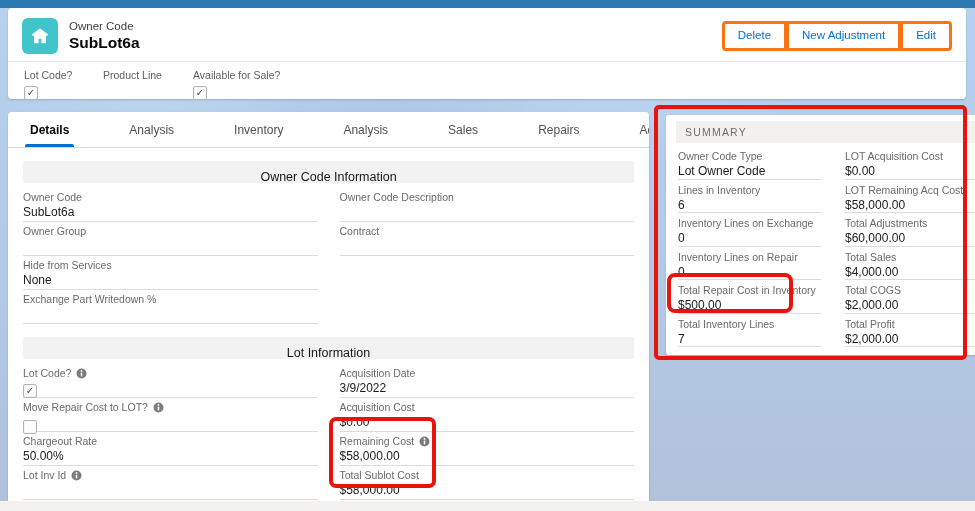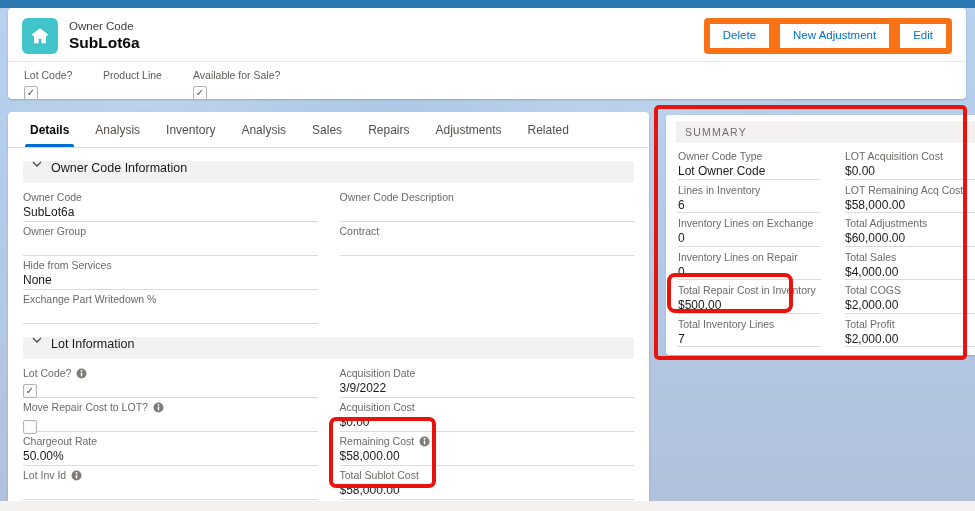--- a/index.html
+++ b/index.html
@@ -16,44 +16,44 @@
 
   
   .header-card { position:absolute; left:8px; top:8px; width:958px; height:91px; background:#fff;
     border-radius:4px; box-shadow:0 1px 2px rgba(0,0,0,.18); }
   .header-top { display:flex; align-items:center; padding:10px 14px 7px; border-bottom:1px solid #e8e7e6; }
   .entity-icon { width:36px; height:36px; border-radius:6px; background:#41c5cb; display:flex;
     align-items:center; justify-content:center; margin-right:11px; flex:0 0 auto; }
   .entity-label { font-size:11.5px; color:#3e3e3c; margin-bottom:2px; }
   .record-name { font-size:15.5px; font-weight:bold; color:#080707; }
   .btn-group { margin-left:auto; display:flex; }
-  .btn { background:#fff; border:6px solid #f97316; color:#0070d2; font-size:11.5px; line-height:1;
+  .btn { background:#fff; border:3px solid #f97316; color:#0070d2; font-size:11.5px; line-height:1;
     padding:6px 13px; cursor:pointer; margin-left:-1px; font-family:inherit; }
   .btn:first-child { border-radius:4px 0 0 4px; margin-left:0; }
   .btn:last-child  { border-radius:0 4px 4px 0; }
   .header-fields { display:flex; padding:7px 16px 0; }
   .hfield { margin-right:0; }
   .hfield:nth-child(1) { width:79px; }
   .hfield:nth-child(2) { width:90px; }
   .hlbl { font-size:10.5px; color:#5f5e5b; }
   .checkbox { display:inline-flex; width:12px; height:12px; border:1px solid #b6b4b2; border-radius:2px;
     background:#fdfdfd; align-items:center; justify-content:center; font-size:10px; line-height:1;
     color:#514f4d; margin-top:5px; box-shadow:inset 0 0 0 1px rgba(0,0,0,.02); }
 
   
   .main-card { position:absolute; left:8px; top:112px; width:641px; height:389px; background:#fff;
     border-radius:4px 4px 0 0; box-shadow:0 1px 2px rgba(0,0,0,.18); overflow:hidden; }
-  .tabs { display:flex; align-items:stretch; height:35px; border-bottom:1px solid #dddbda; padding-left:9px; }
+  .tabs { display:flex; align-items:stretch; height:35px; border-bottom:1px solid #dddbda; padding-left:9px;gap:34px; }
   .tab { display:flex; align-items:center; padding:0 13px; font-size:12px; color:#524f4c;
     position:relative; cursor:pointer; white-space:nowrap; }
   .tab.active { font-weight:bold; color:#080707; }
   .tab.active::after { content:""; position:absolute; left:8px; right:8px; bottom:0; height:3px;
     background:#0070d2; border-radius:2px 2px 0 0; }
   .section-bar { margin:13px 15px 5px; height:22px; background:#f3f2f2; border-radius:2px;
-    display:flex; align-items:flex-start; padding:0 9px; gap:9px; font-size:12.5px; color:#16181b; cursor:pointer; }
+    display:flex; align-items:center; padding:0 9px; gap:9px; font-size:12.5px; color:#16181b; cursor:pointer;flex-direction:column; }
   .fields-2col { display:flex; padding:0 15px; gap:22px; }
   .fcol { flex:1; min-width:0; }
   .field { border-bottom:1px solid #dddbda; padding-top:3px; height:30px; }
   .field.nob { border-bottom:none; }
   .lblrow { display:flex; align-items:center; gap:5px; }
   .lbl { font-size:10.5px; color:#6b6a67; white-space:nowrap; }
   .val { font-size:12px; color:#1a1b1e; margin-top:2px; min-height:15px; }
   .vlink { font-size:12px; color:#0070d2; margin-top:18px; display:inline-block;
     border-bottom:1px dotted #6aa9e0; cursor:pointer; }
   .info-icon { display:inline-flex; cursor:pointer; }

